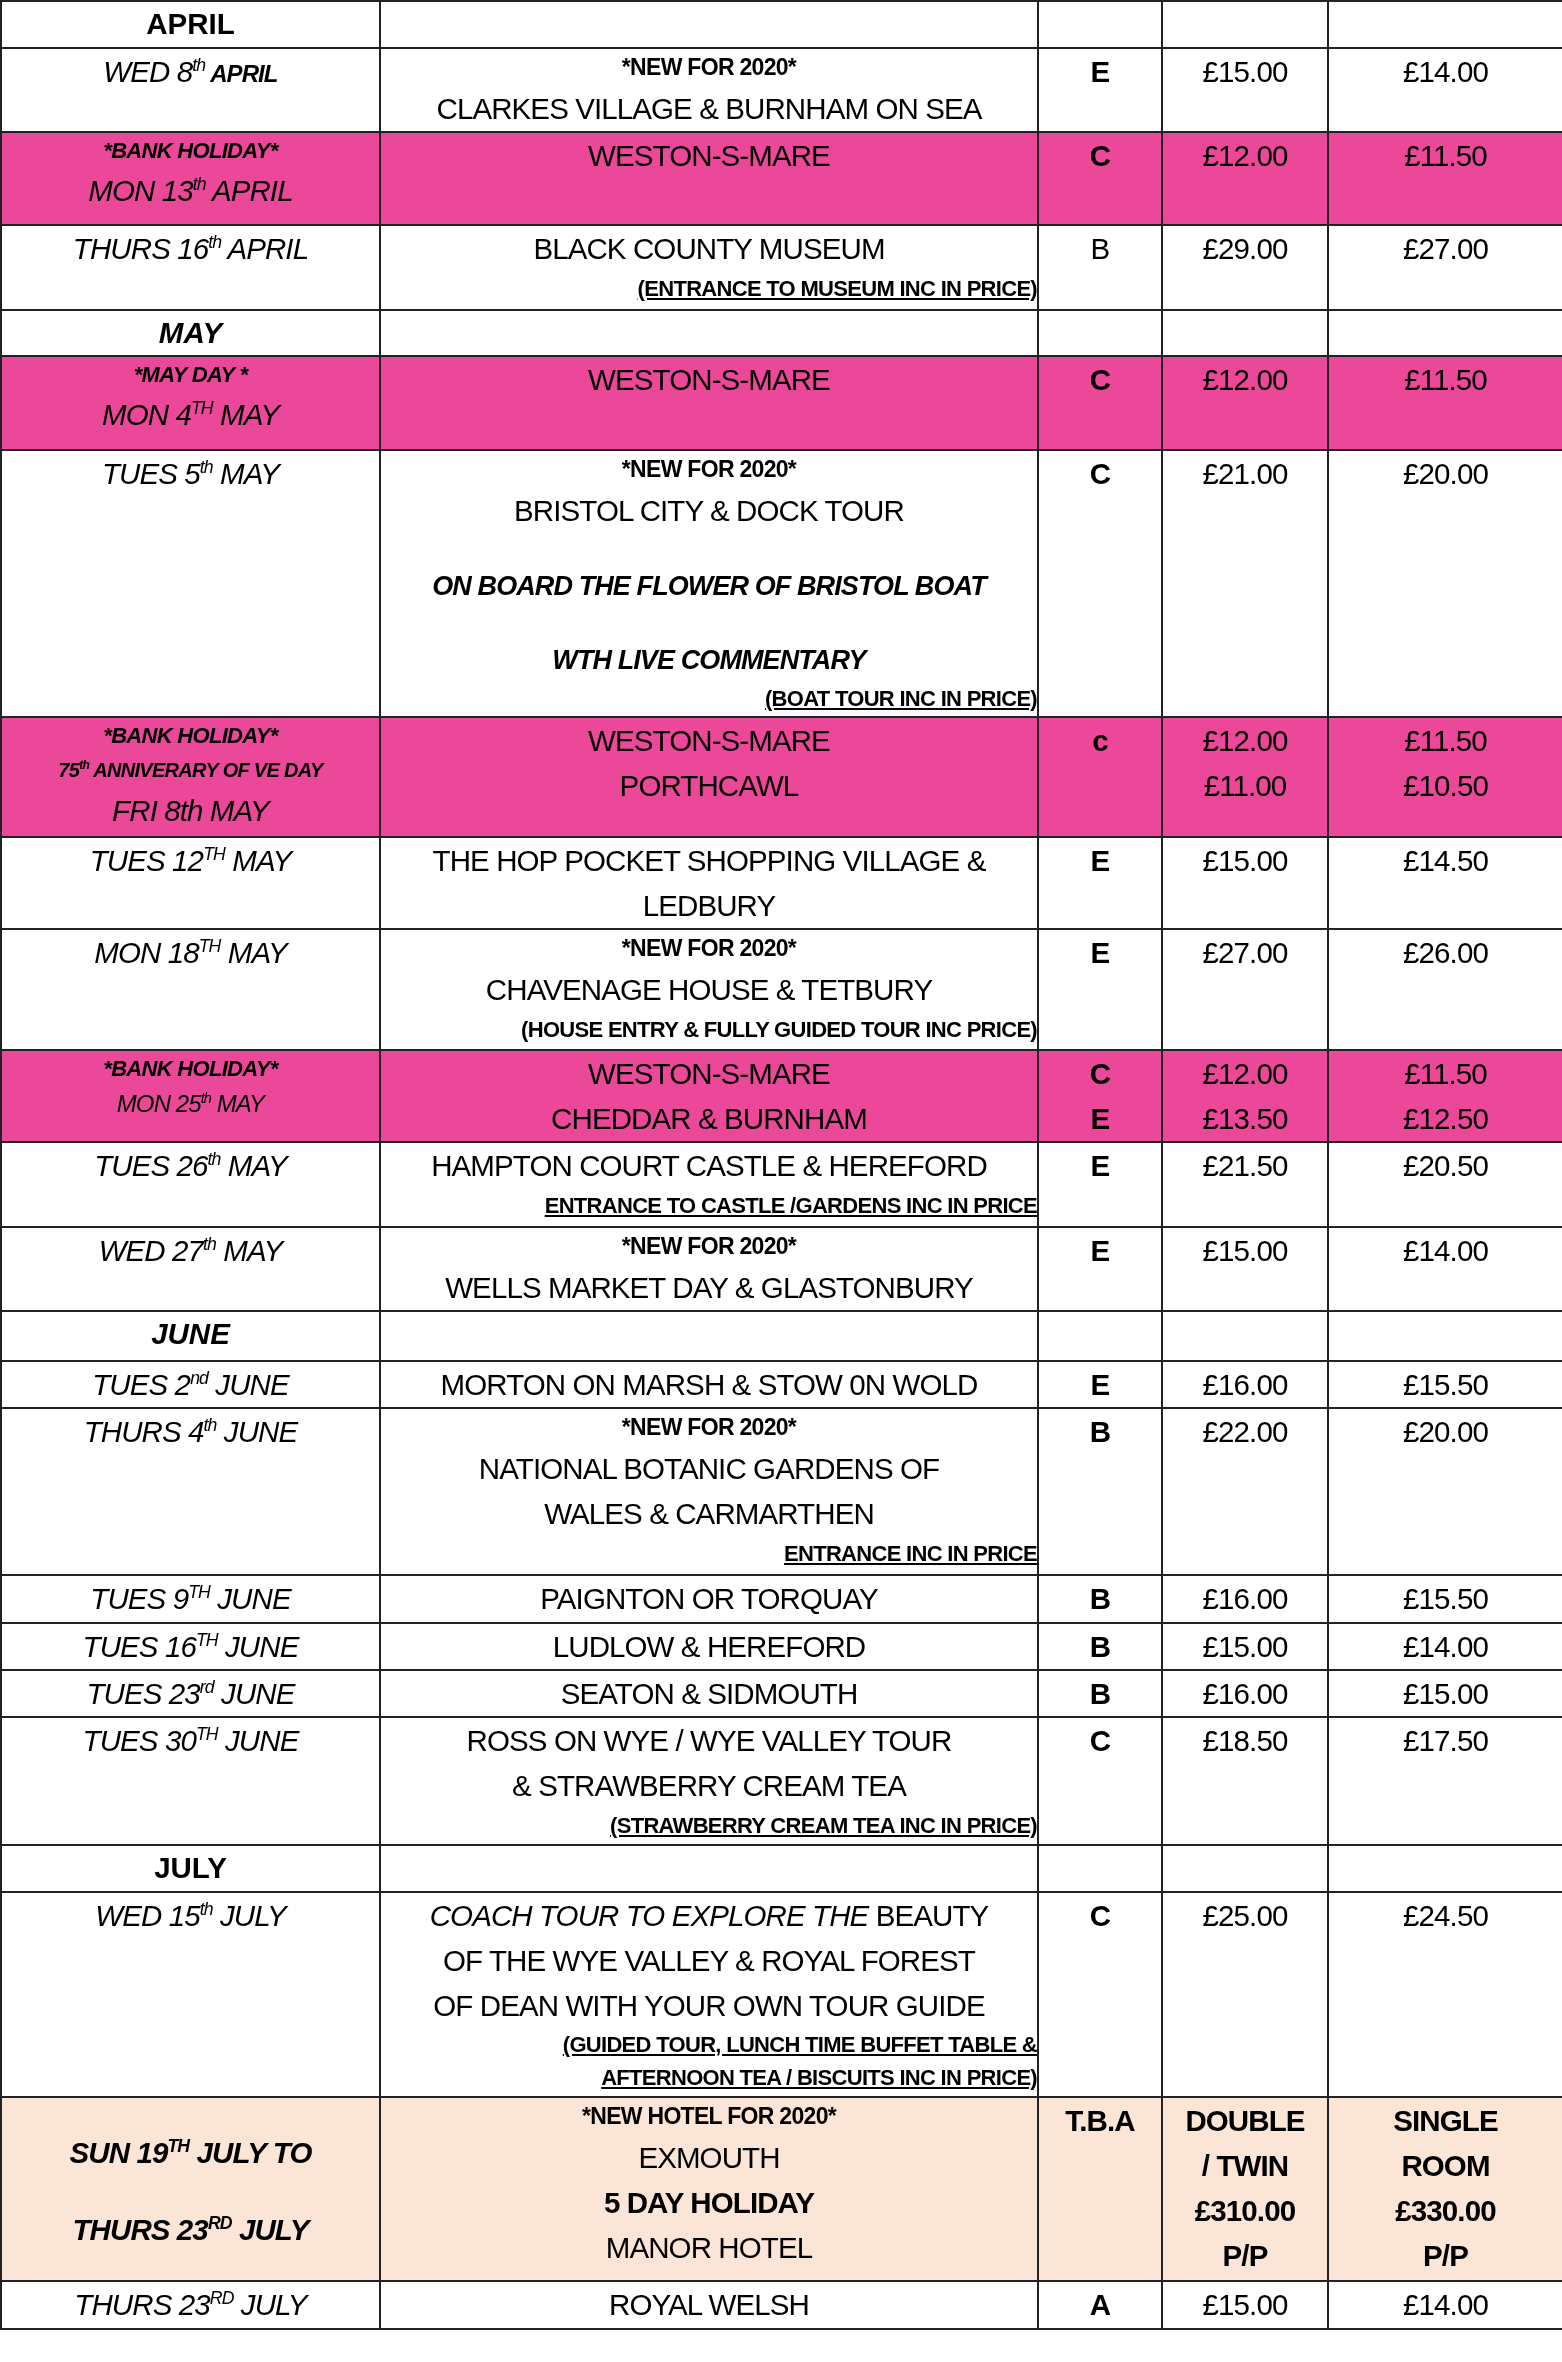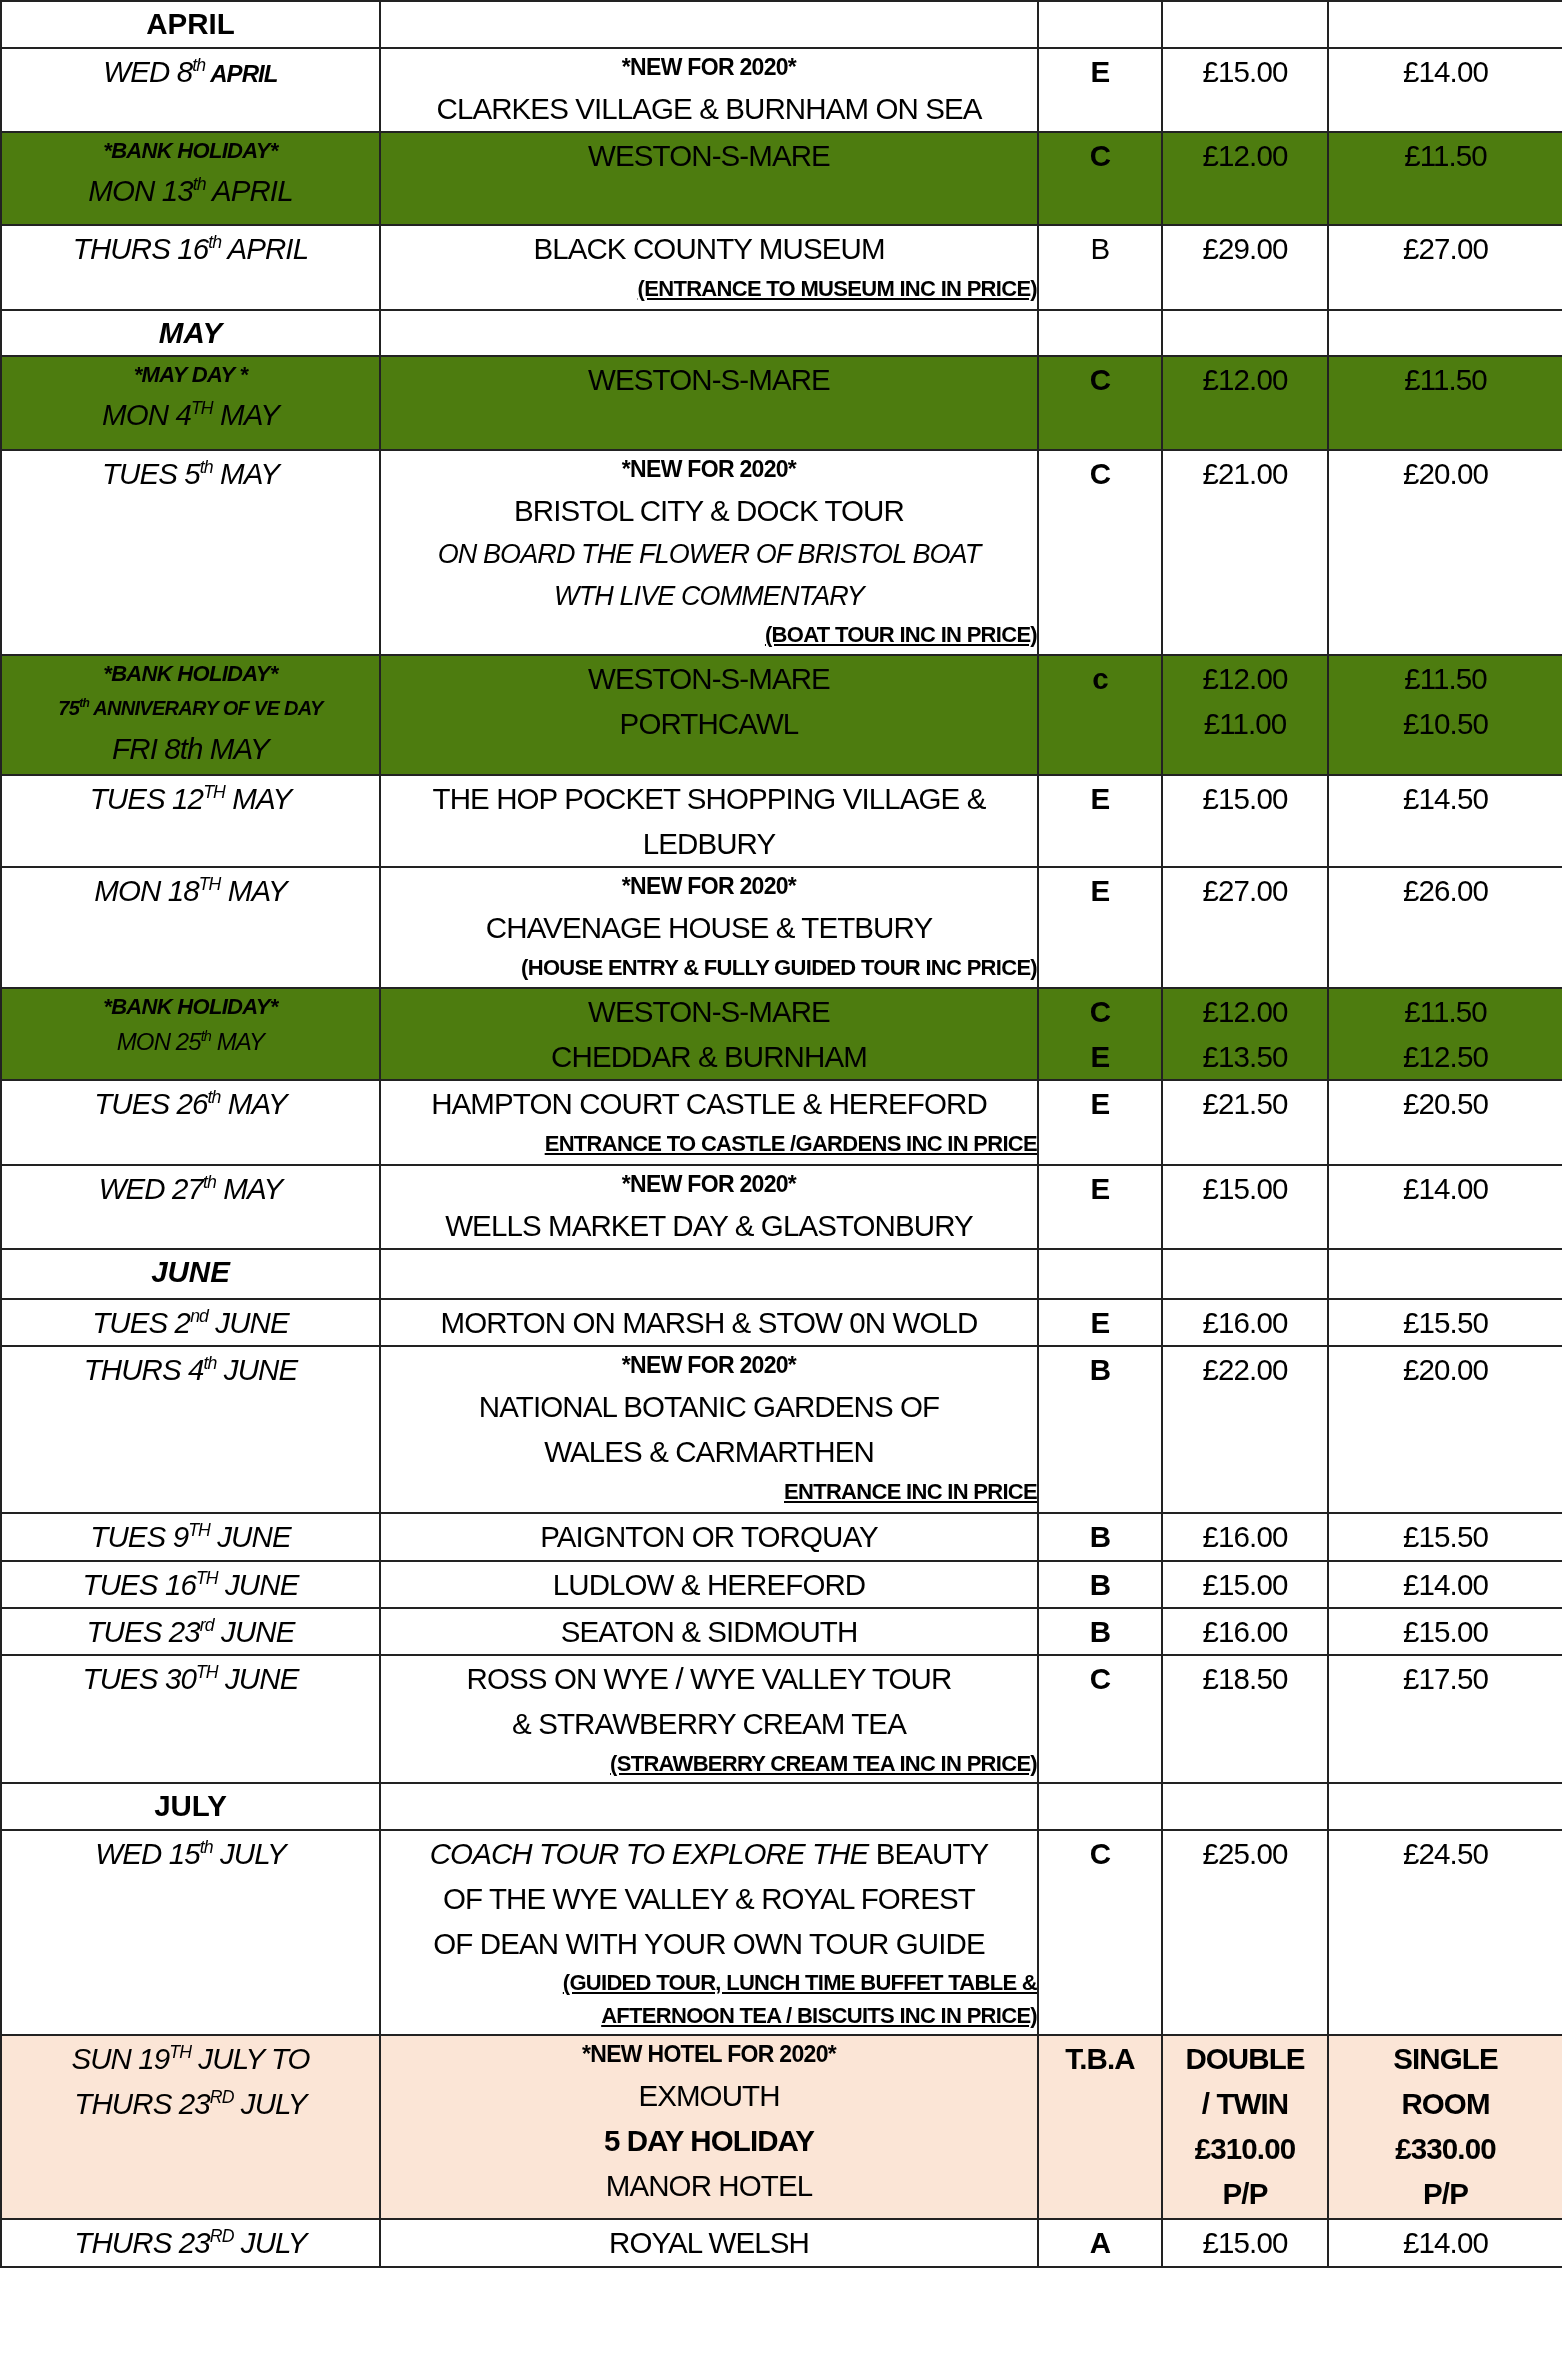--- a/index.html
+++ b/index.html
@@ -1,31 +1,31 @@
 <!DOCTYPE html>
 <html style="font-size:14.8px"><head>
 <meta charset="utf-8">
 <style>
   html, body { margin:0; padding:0; background:#ffffff; }
   body { width:1563px; height:2363px; overflow:hidden; font-family:"Liberation Sans", sans-serif; color:#000; }
   table { border-collapse:collapse; table-layout:fixed; width:1563px; }
   td, th { border:2.8px solid #222; padding:0; text-align:center; vertical-align:top; overflow:hidden; }
   col.c-date { width:379px; } col.c-dest { width:658px; } col.c-code { width:124px; } col.c-adult { width:166px; } col.c-child { width:235px; }
   th { font-weight:bold; font-size:30px; line-height:46px; vertical-align:middle; letter-spacing:-0.5px; }
-  .hl-yellow td { background:#4d7c0f; }
+  .hl-yellow td { background:#ec4899; }
   .hl-peach td { background:#fbe5d6; }
   .month td.date { font-weight:bold; font-size:29.5px; line-height:44px; }
   .month td.date.it { font-style:italic; }
   .line { display:block; font-size:29.5px; line-height:45px; white-space:nowrap; letter-spacing:-0.9px; }
   .date .line { font-style:italic; }
   .line.bold { font-weight:bold; }
   .line.small { font-size:22px; line-height:35px; font-weight:bold; letter-spacing:-0.7px;text-align:right; }
   .line.smallit { font-size:22px; line-height:35px; font-weight:bold; font-style:italic; letter-spacing:-0.7px; }
   .line.u { text-decoration:underline; }
-  .line.bi { font-weight:normal; font-style:italic; }
+  .line.bi { font-weight:bold; font-style:italic;margin-top:32px; }
   .line.tag { font-size:23px; line-height:37px; font-weight:bold; letter-spacing:-0.7px; }
   .code, .price { font-size:29.5px; line-height:45px; }
   .code .line { font-weight:bold; }
   sup { font-size:60%; line-height:0; vertical-align:super; }
 </style>
 </head>
 <body>
 
 <table>
   <colgroup>

